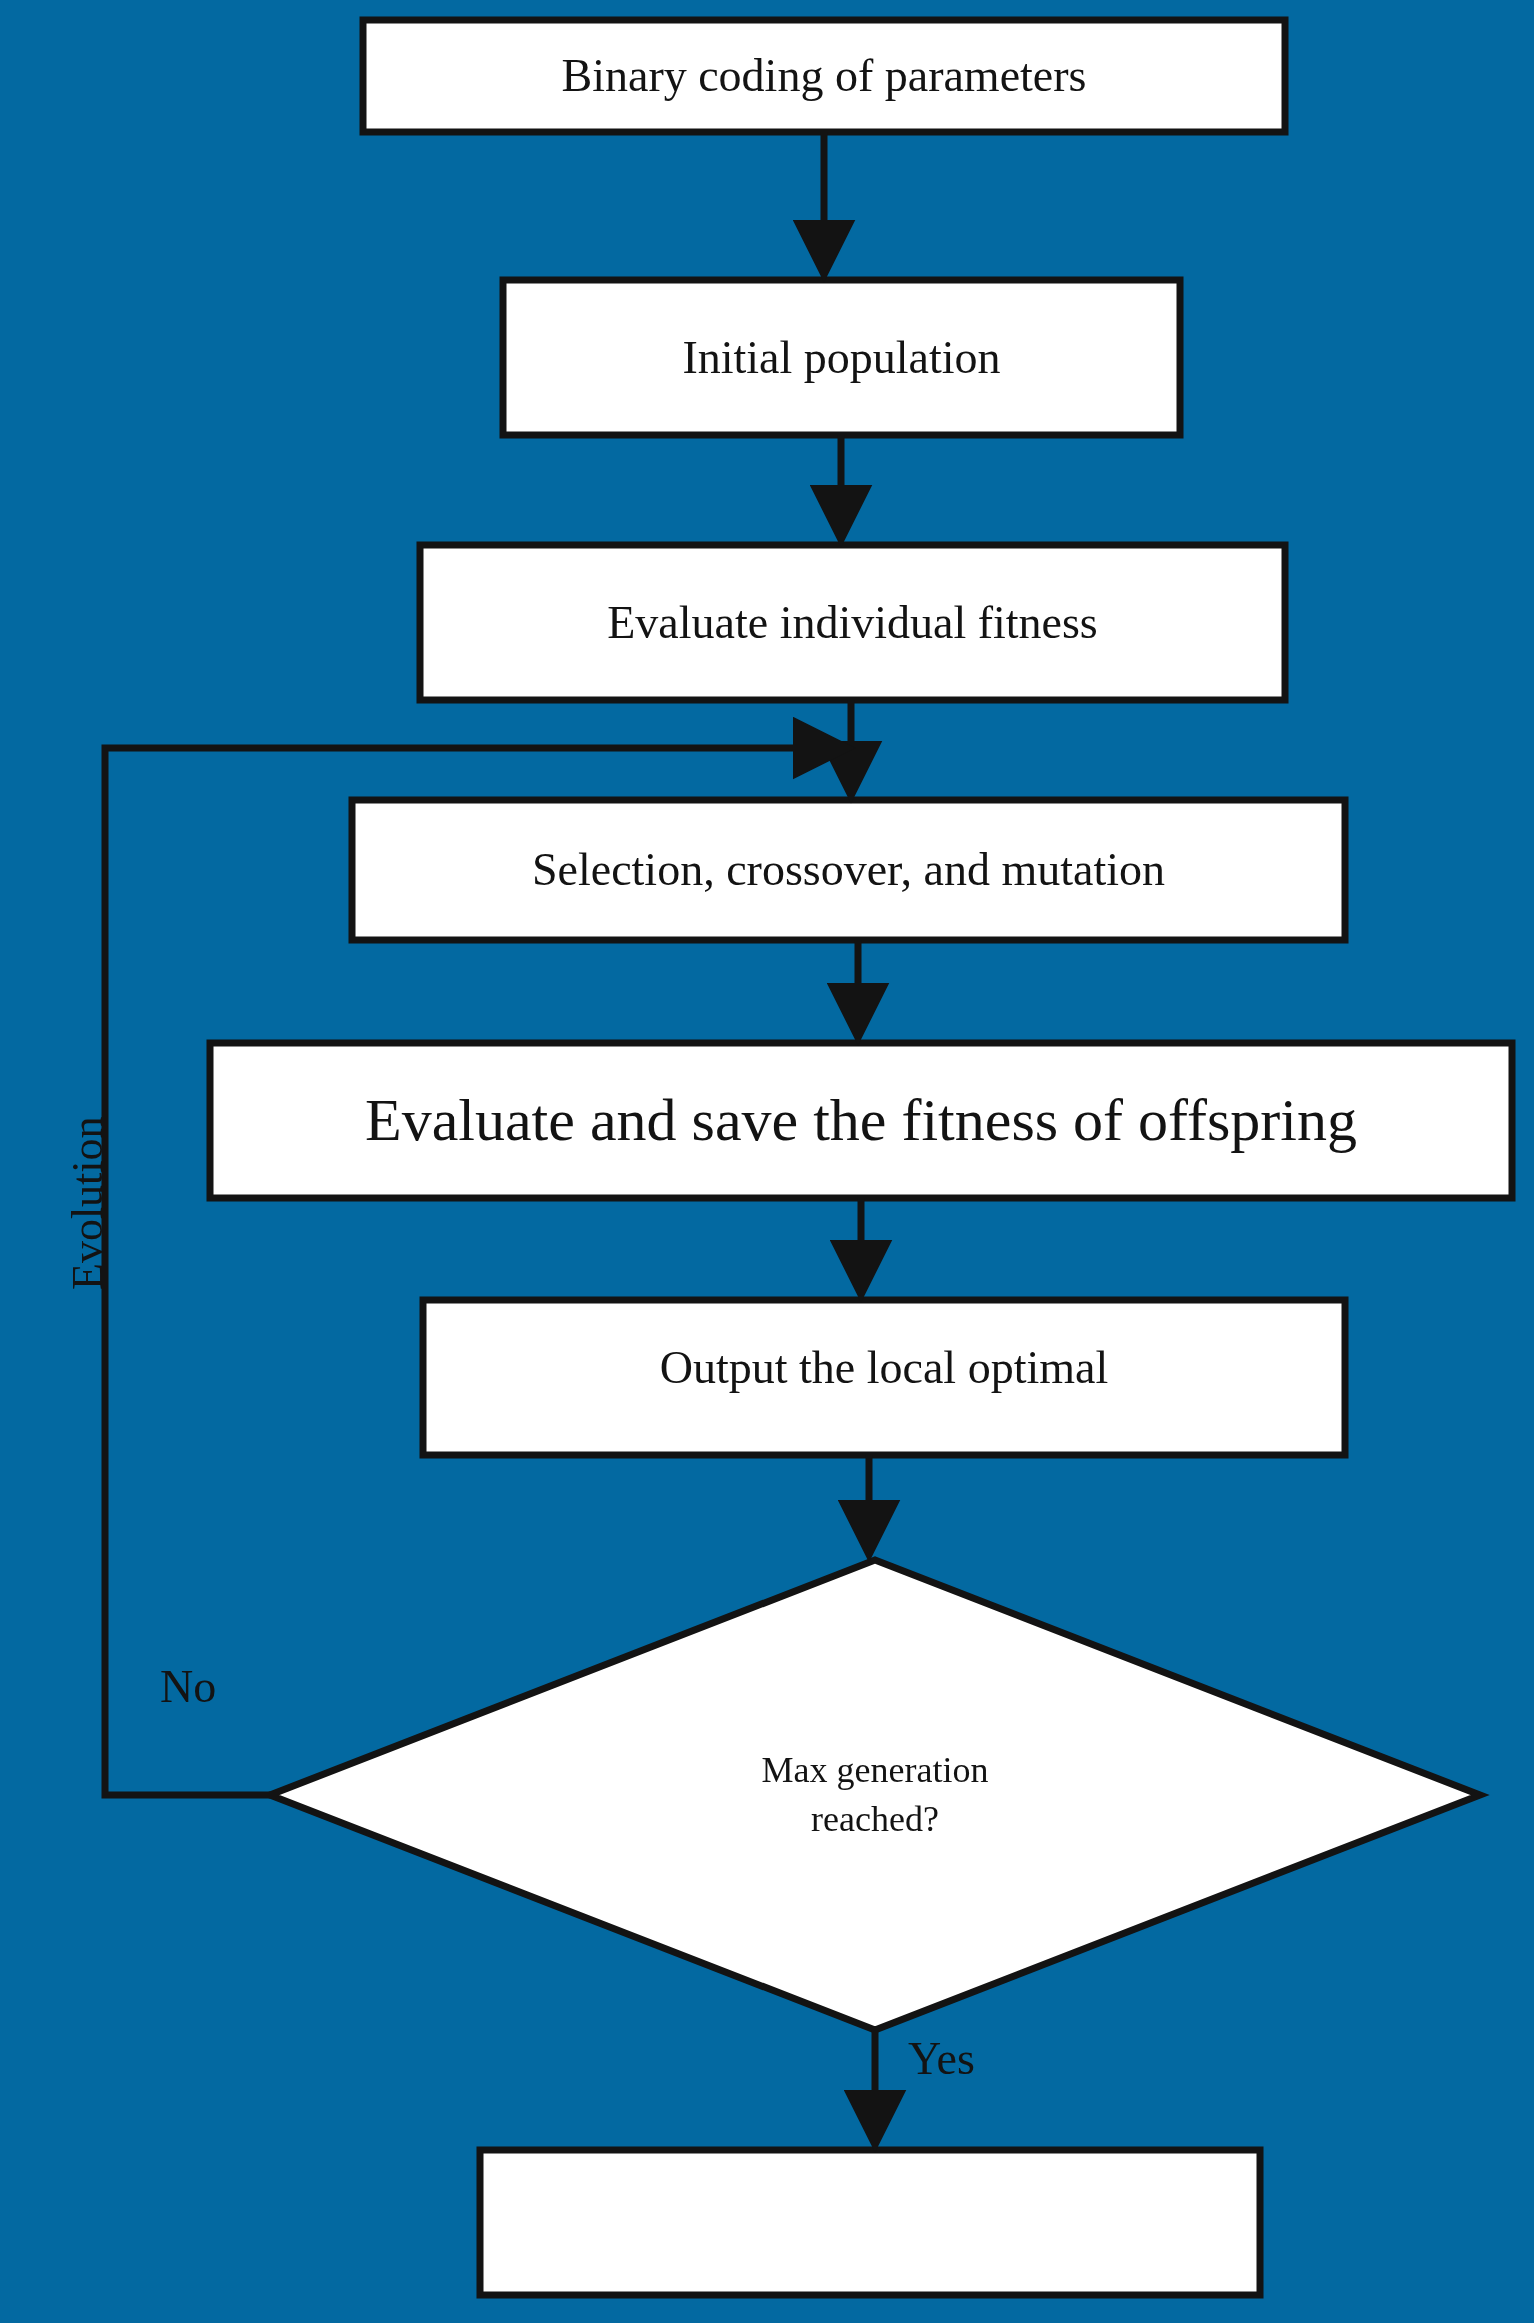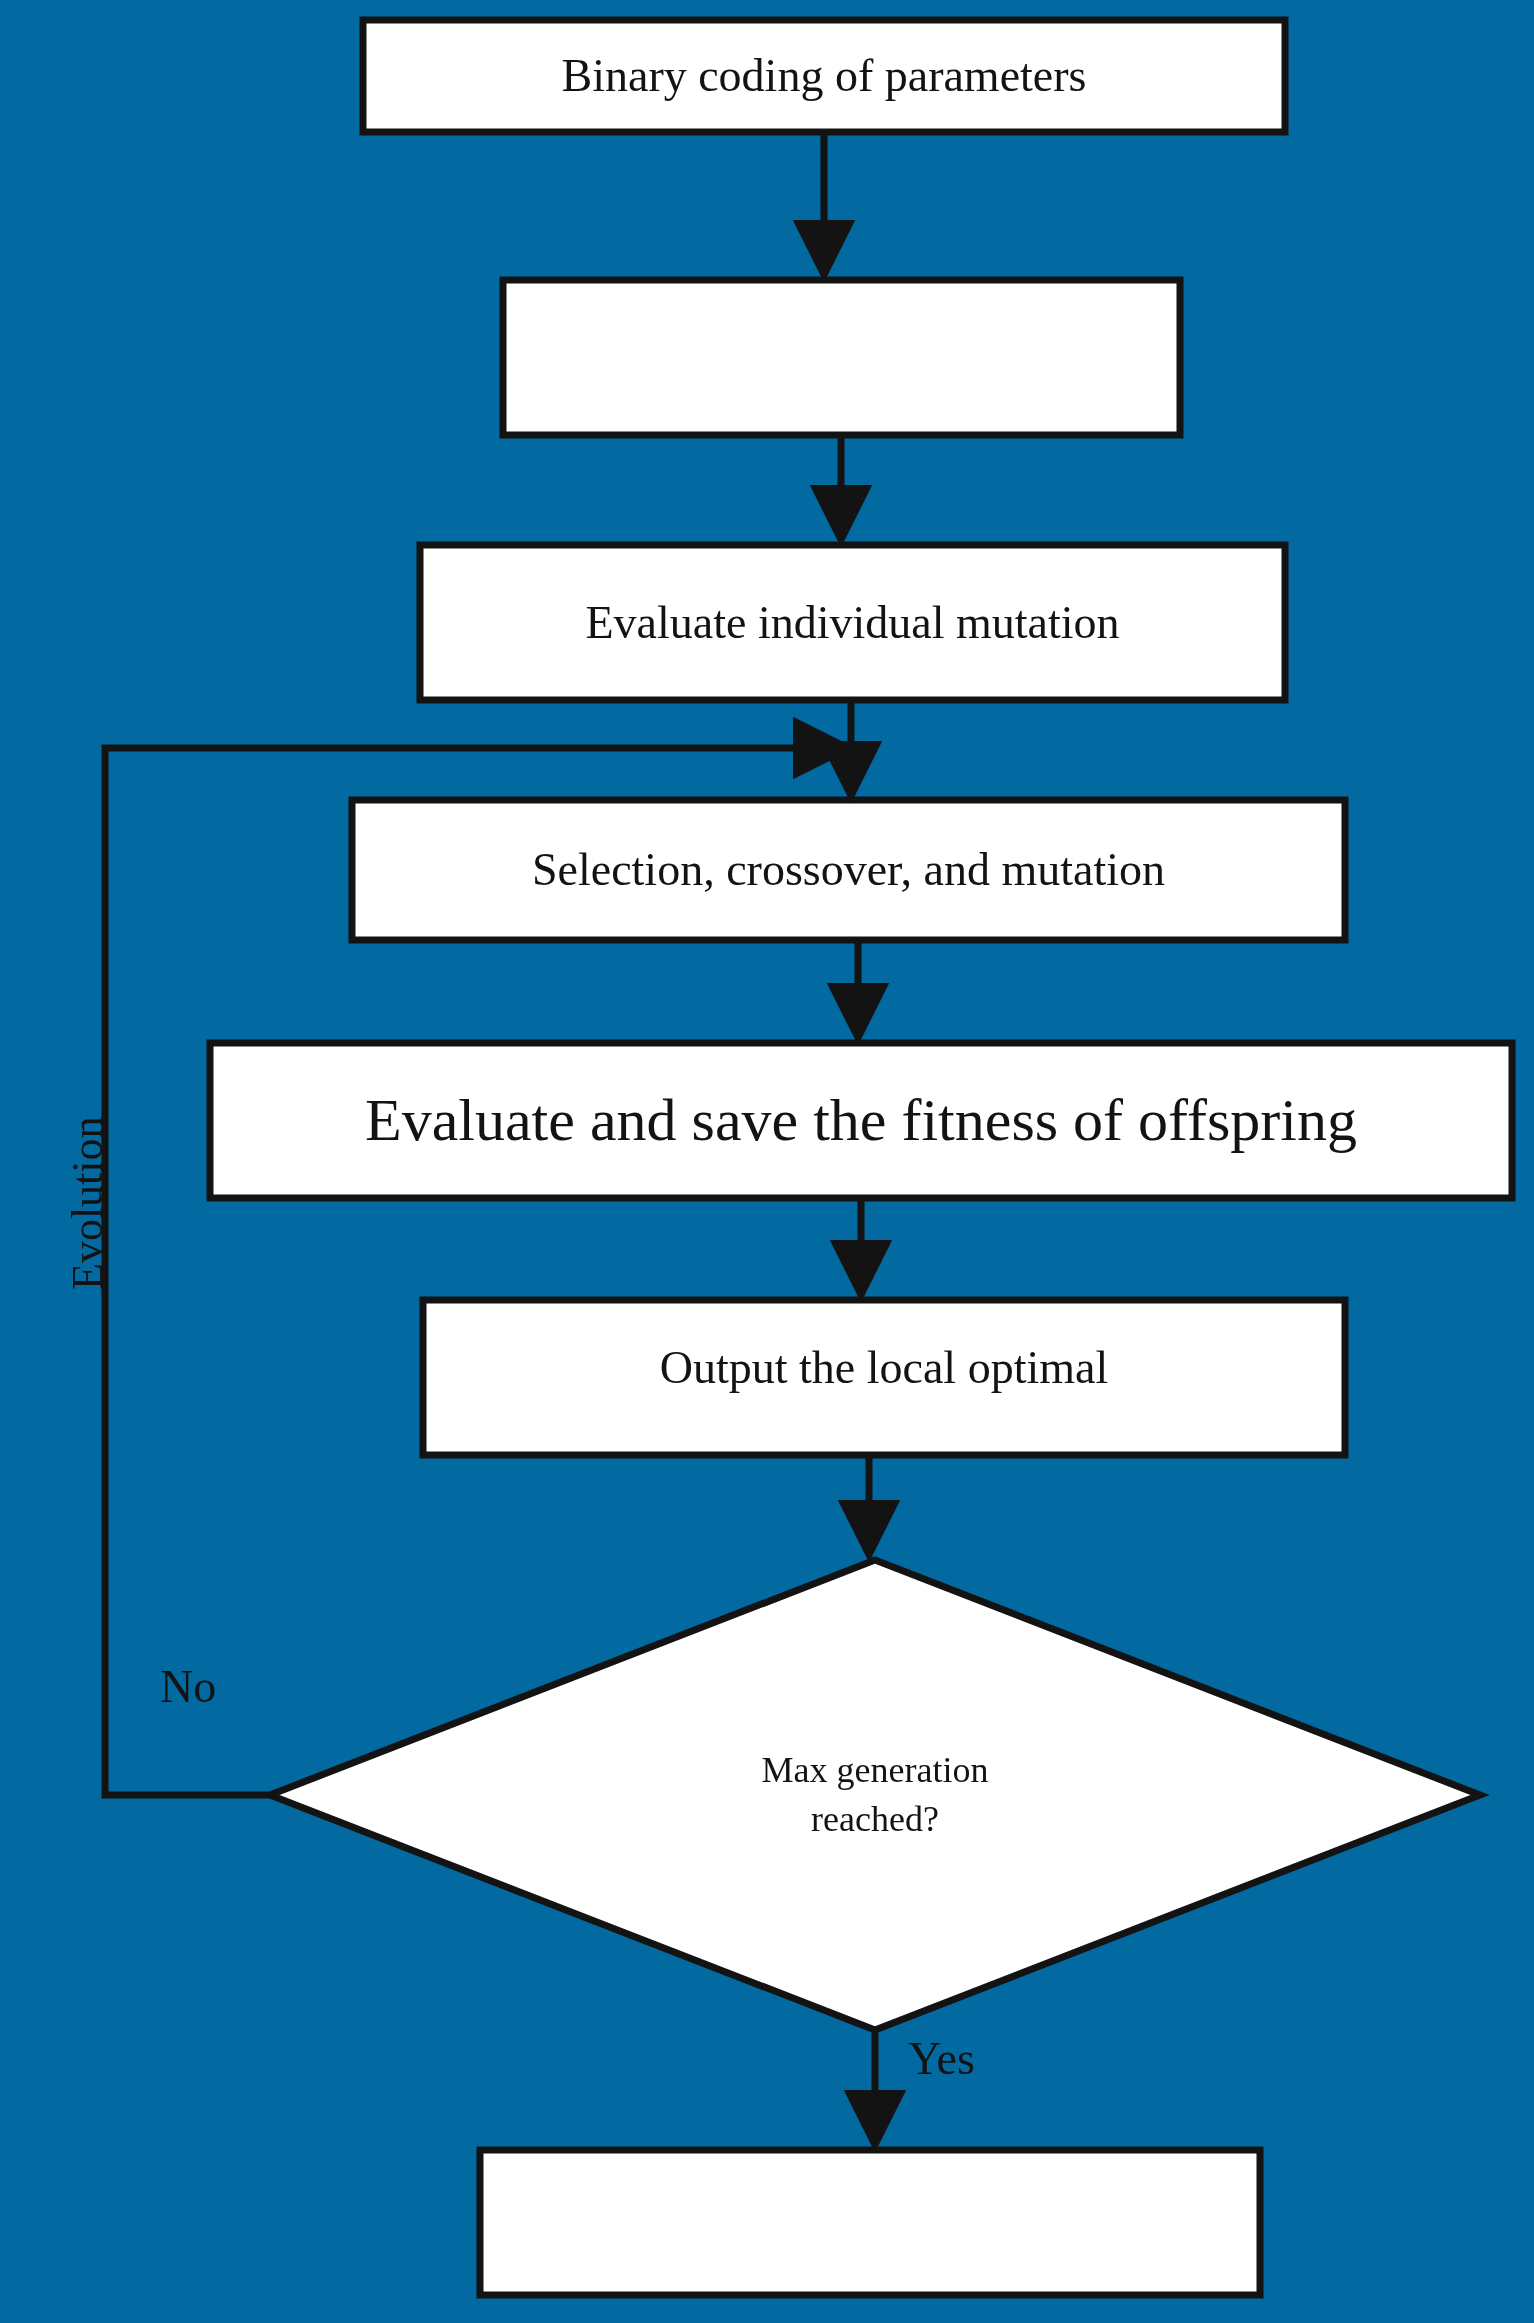--- a/index.html
+++ b/index.html
@@ -95,22 +95,23 @@
 
     <line x1="869" y1="1455" x2="869" y2="1552" stroke="#131313" stroke-width="7" marker-end="url(#arrow-r)"></line>
 
     <line x1="875" y1="2030" x2="875" y2="2142" stroke="#131313" stroke-width="7" marker-end="url(#arrow-r)"></line>
 
     <path d="M 270 1795 L 105 1795 L 105 748 L 845 748" fill="none" stroke="#131313" stroke-width="7" marker-end="url(#arrow-r)"></path>
   </svg>
 
   <div class="node-label" style="left:363px; top:20px; width:922px; height:112px; font-size:46px;">Binary coding of parameters</div>
 
+  <div class="node-label" style="left:503px; top:280px; width:677px; height:155px; font-size:46px;">Initial population</div>
 
-  <div class="node-label" style="left:420px; top:545px; width:865px; height:155px; font-size:46px;">Evaluate individual mutation</div>
+  <div class="node-label" style="left:420px; top:545px; width:865px; height:155px; font-size:46px;">Evaluate individual fitness</div>
 
   <div class="node-label" style="left:352px; top:800px; width:993px; height:140px; font-size:46px;">Selection, crossover, and mutation</div>
 
   <div class="node-label" style="left:210px; top:1043px; width:1302px; height:155px; font-size:60px;">Evaluate and save the fitness of offspring</div>
 
   <div class="node-label" style="left:423px; top:1290px; width:922px; height:155px; font-size:46px;">Output the local optimal</div>
 
   <div class="node-label" style="left:450px; top:1690px; width:850px; height:210px; font-size:36px; line-height:1.35;">Max generation
 reached?</div>
 

